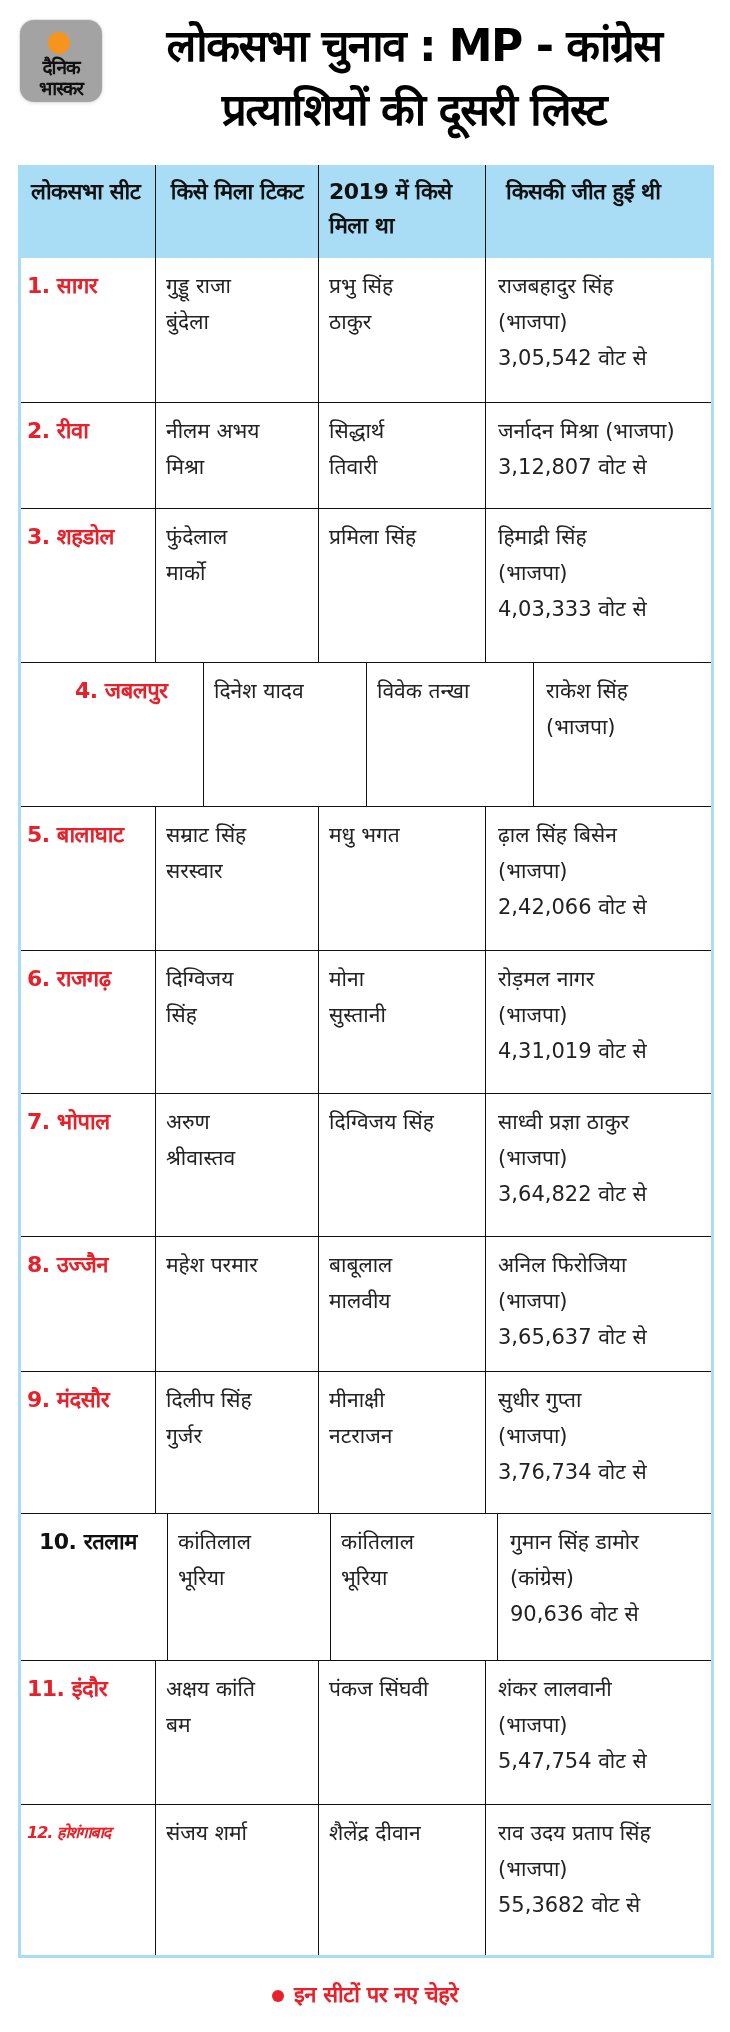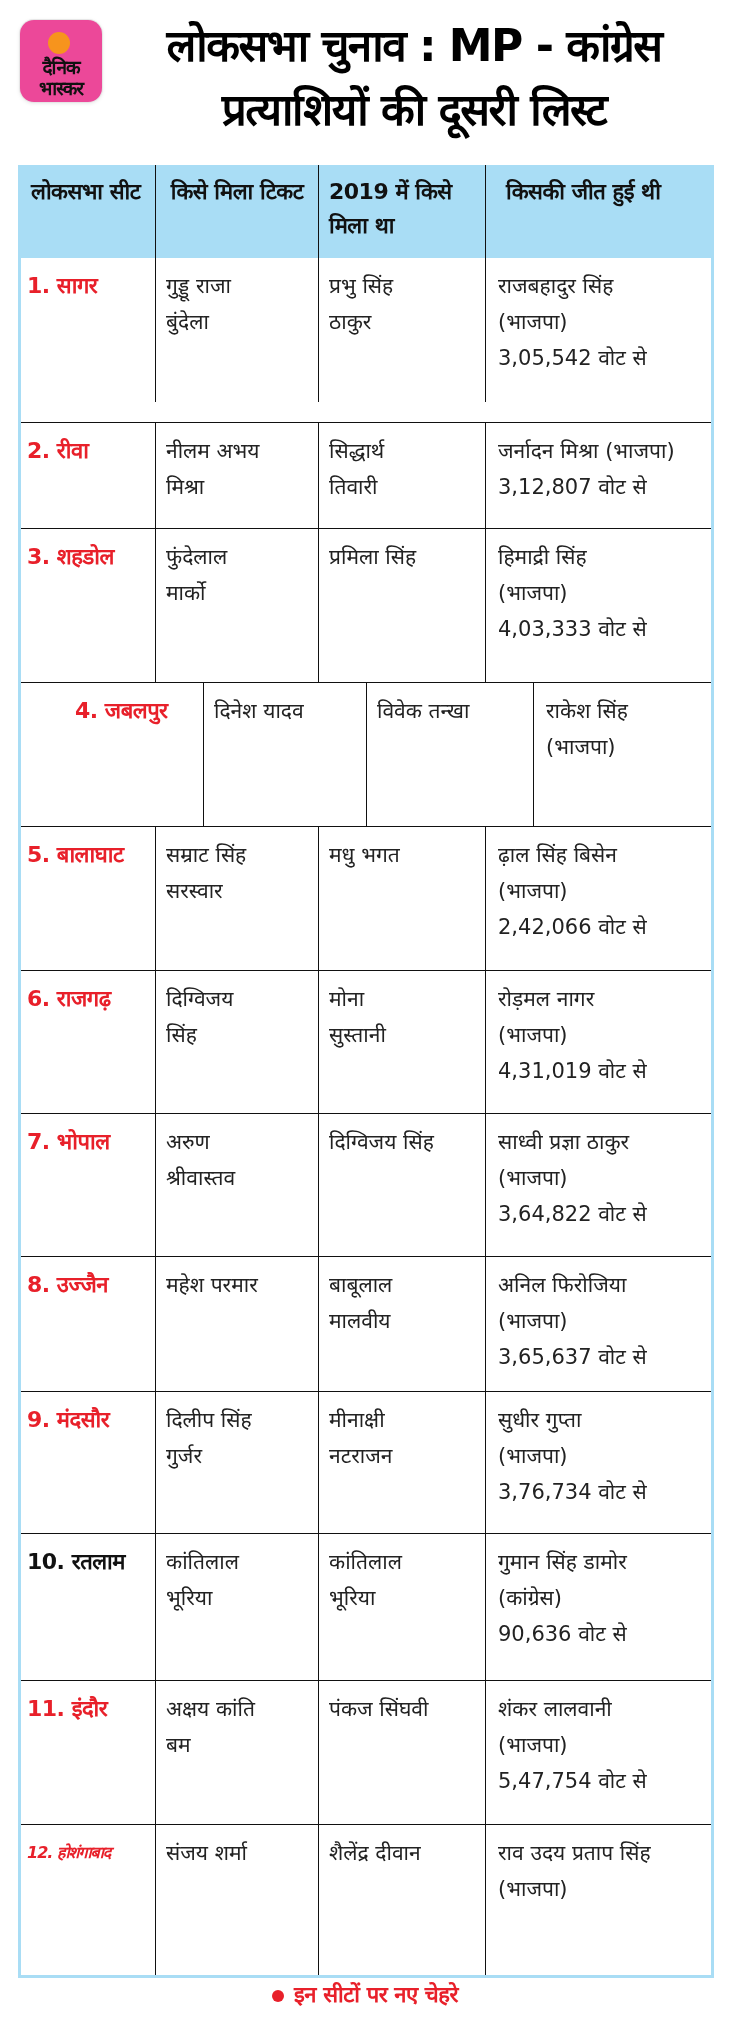--- a/index.html
+++ b/index.html
@@ -2,21 +2,21 @@
 <html><head>
 <meta charset="utf-8">
 <style>
   html, body { margin: 0; padding: 0; background: #ffffff; }
   body {
     width: 730px; height: 2032px; position: relative; overflow: hidden;
     font-family: "DejaVu Sans", "Liberation Sans", sans-serif; color: #111;
   }
   .logo {
     position: absolute; left: 20px; top: 20px; width: 82px; height: 82px;
-    border-radius: 14px; background: #ec4899;
+    border-radius: 14px; background: #a3a3a3;
     box-shadow: 0 0 0 1px #e6e6e6, 0 1px 4px rgba(0,0,0,0.12);
   }
   .logo .sun {
     position: absolute; left: 28px; top: 12px; width: 22px; height: 22px;
     border-radius: 50%; background: #F7941D;
   }
   .logo .l1, .logo .l2 {
     position: absolute; left: 0; width: 82px; text-align: center;
     font-weight: bold; color: #111; font-size: 19px; line-height: 20px; letter-spacing: -1px;
   }
@@ -118,21 +118,21 @@
         <div class="td cand19">
           <span class="line">प्रभु सिंह</span>
           <span class="line">ठाकुर</span>
         </div>
         <div class="td win">
           <span class="line">राजबहादुर सिंह</span>
           <span class="line">(भाजपा)</span>
           <span class="line">3,05,542 वोट से</span>
         </div>
       </div>
-      <div class="row" style="height: 106px; margin-top: 20px;">
+      <div class="row" style="height: 106px;">
         <div class="td seat">2. रीवा</div>
         <div class="td cand">
           <span class="line">नीलम अभय</span>
           <span class="line">मिश्रा</span>
         </div>
         <div class="td cand19">
           <span class="line">सिद्धार्थ</span>
           <span class="line">तिवारी</span>
         </div>
         <div class="td win">
@@ -238,21 +238,21 @@
         <div class="td cand19">
           <span class="line">मीनाक्षी</span>
           <span class="line">नटराजन</span>
         </div>
         <div class="td win">
           <span class="line">सुधीर गुप्ता</span>
           <span class="line">(भाजपा)</span>
           <span class="line">3,76,734 वोट से</span>
         </div>
       </div>
-      <div class="row" style="height: 147px;">
+      <div class="row" style="height: 147px; padding-left: 12px;">
         <div class="td seat old">10. रतलाम</div>
         <div class="td cand">
           <span class="line">कांतिलाल</span>
           <span class="line">भूरिया</span>
         </div>
         <div class="td cand19">
           <span class="line">कांतिलाल</span>
           <span class="line">भूरिया</span>
         </div>
         <div class="td win">
@@ -280,20 +280,21 @@
         <div class="td seat small">12. होशंगाबाद</div>
         <div class="td cand">
           <span class="line">संजय शर्मा</span>
         </div>
         <div class="td cand19">
           <span class="line">शैलेंद्र दीवान</span>
         </div>
         <div class="td win">
           <span class="line">राव उदय प्रताप सिंह</span>
           <span class="line">(भाजपा)</span>
+          <span class="line">55,3682 वोट से</span>
         </div>
       </div>
     </div>
 </div>
 
 <div class="legend">
   <span class="bullet"></span><span>इन सीटों पर नए चेहरे</span>
 </div>
 
 </body></html>

